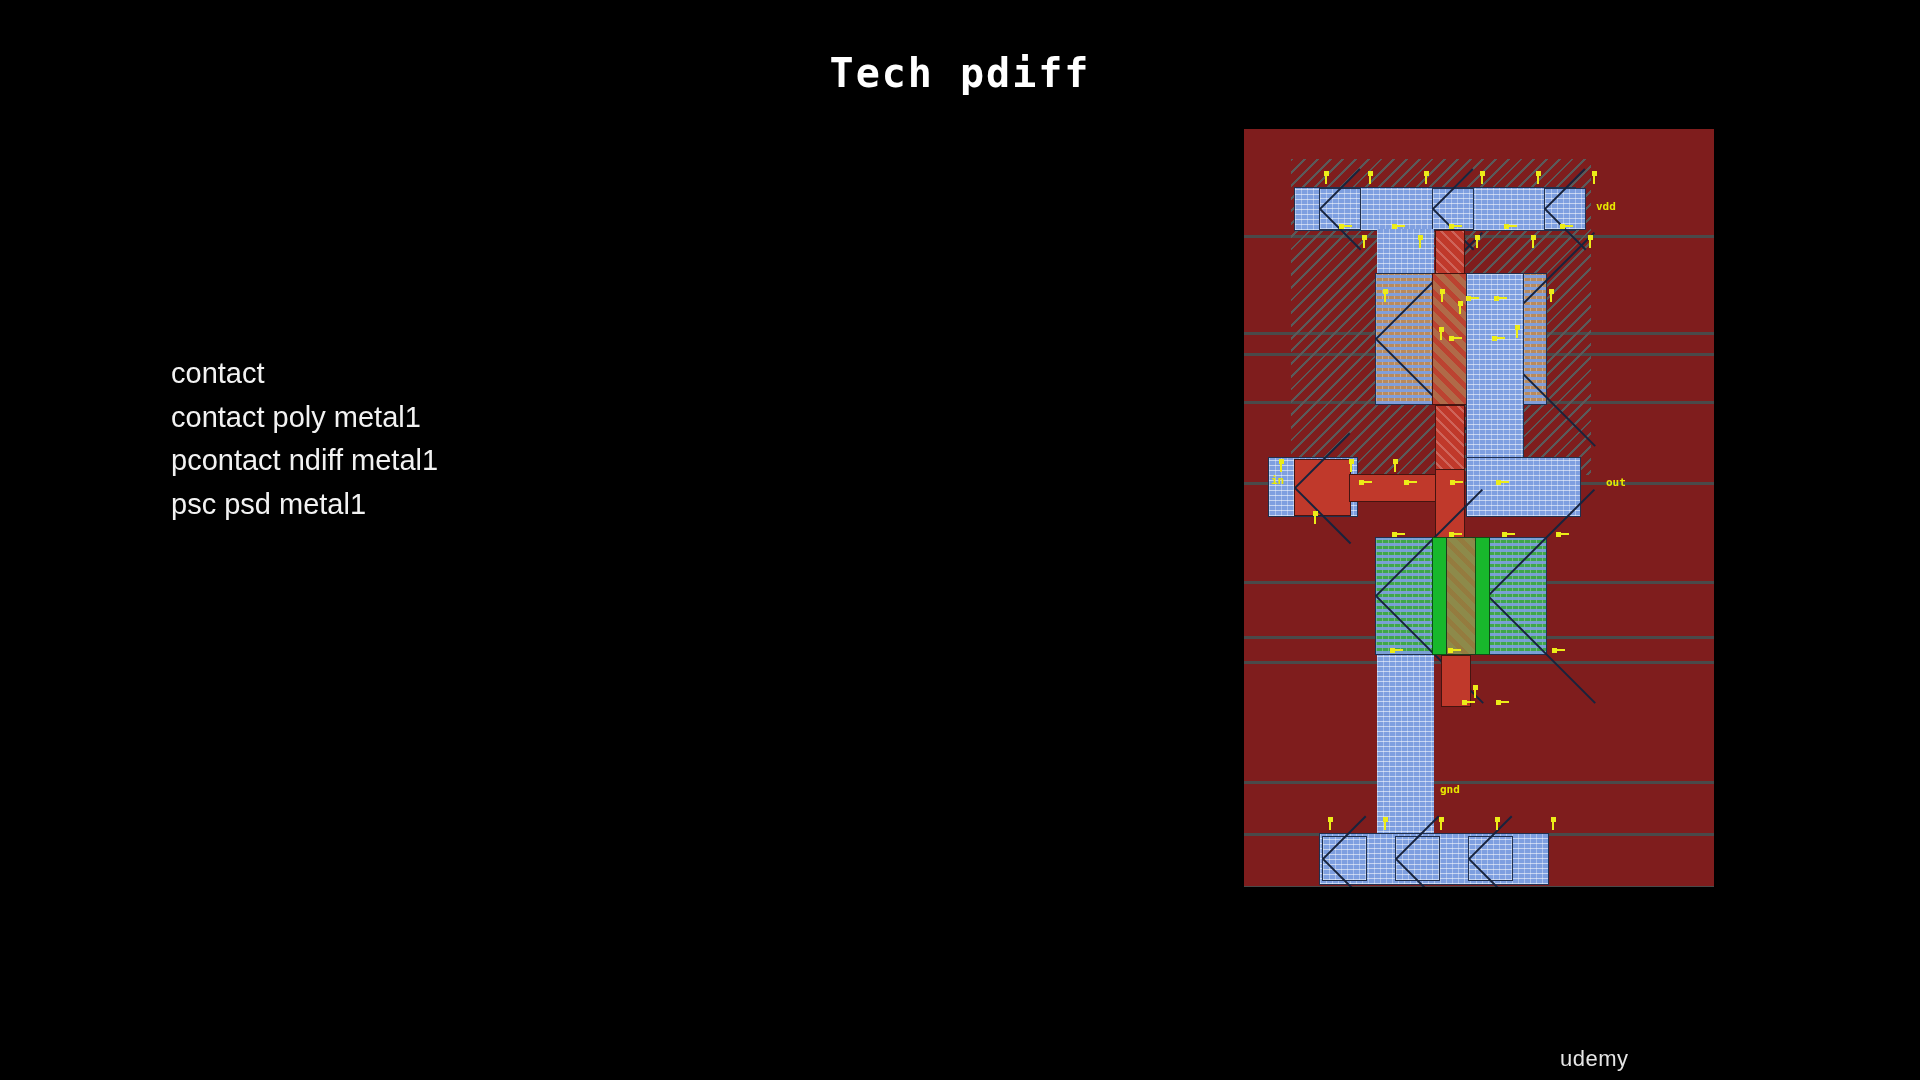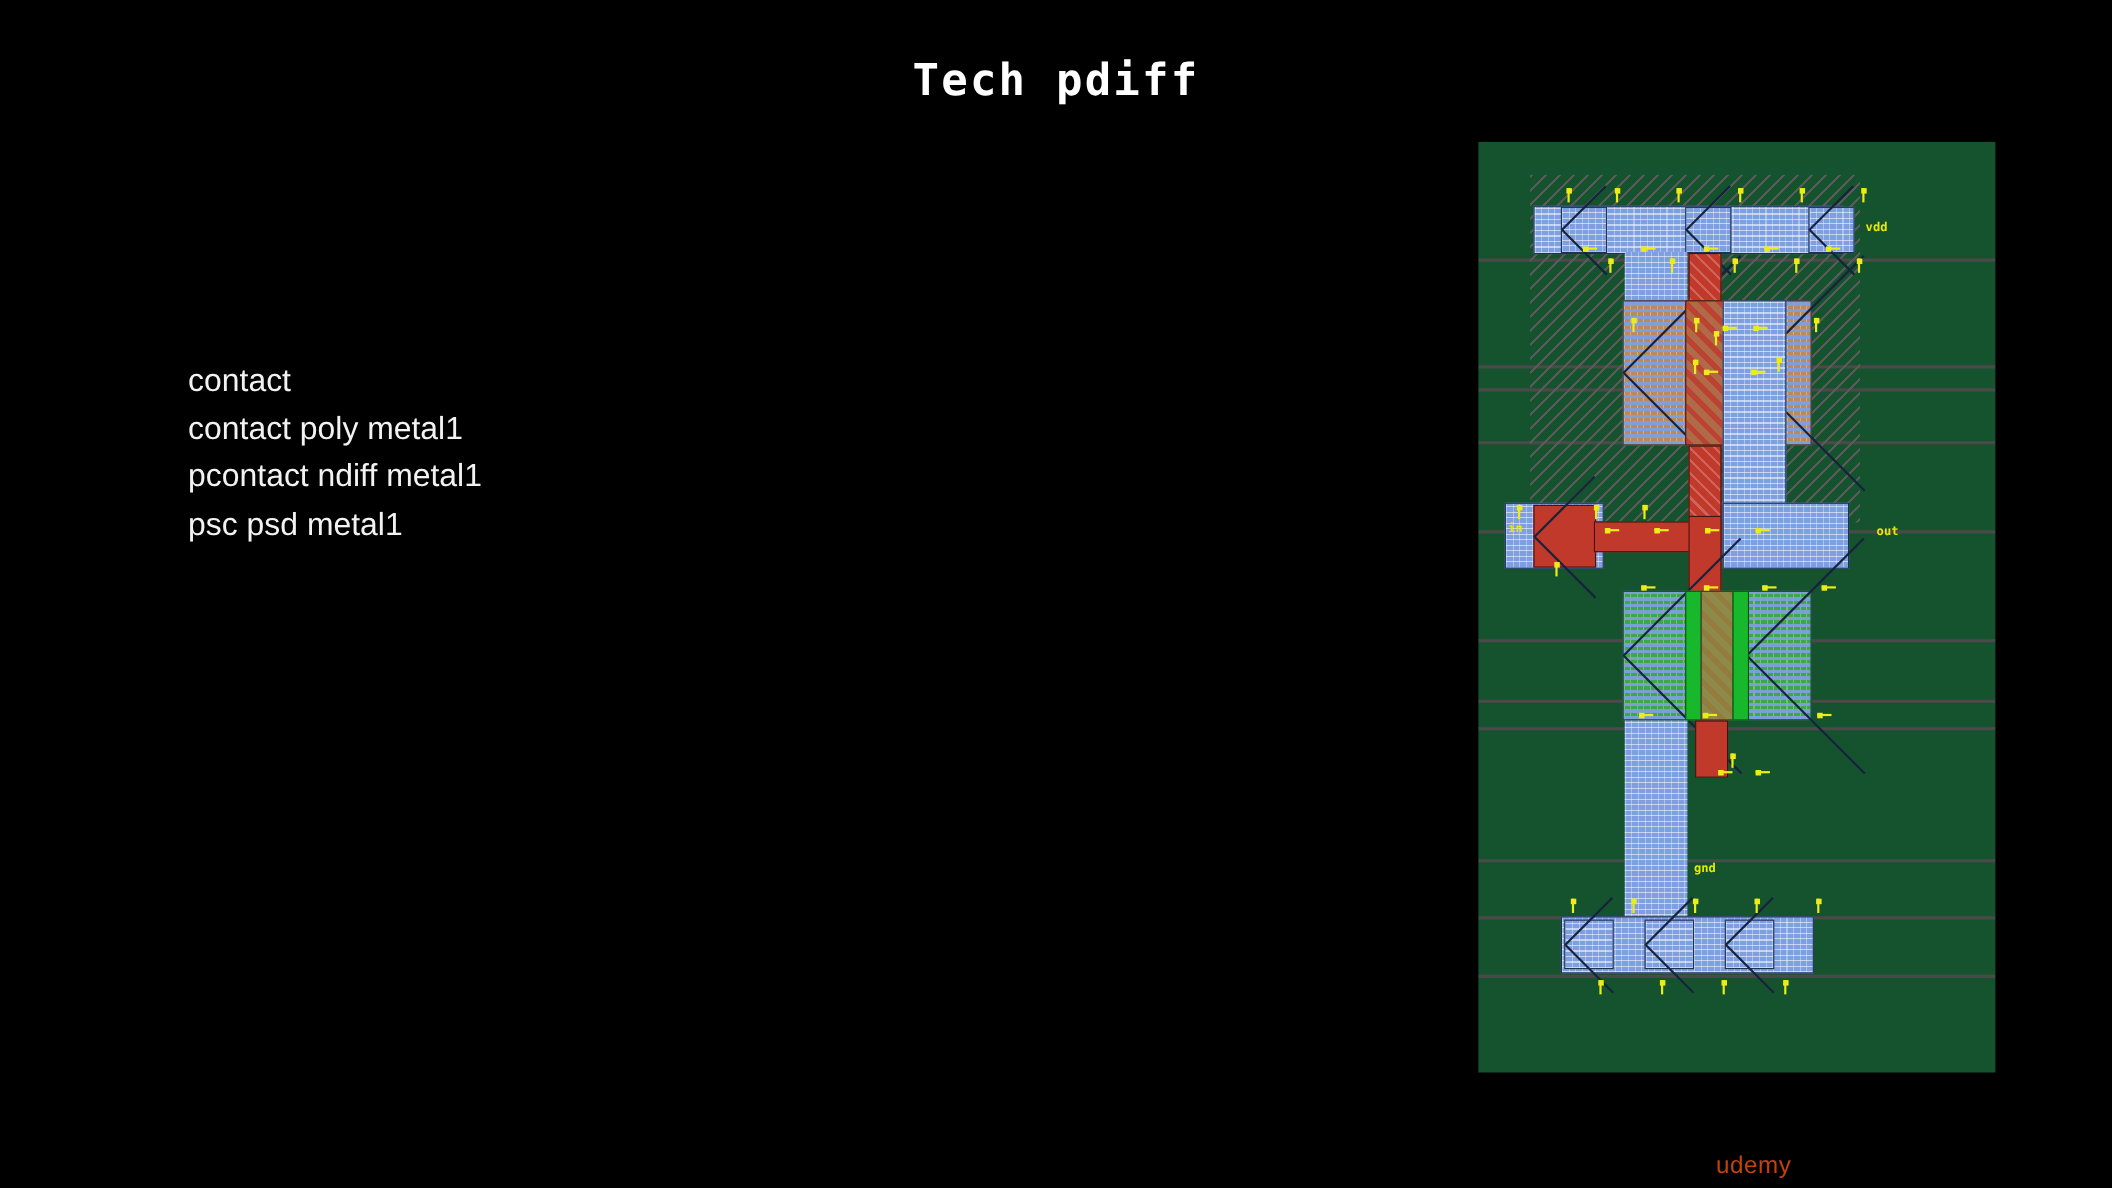--- a/index.html
+++ b/index.html
@@ -27,38 +27,38 @@
     font-weight: bold;
     font-size: 40px;
     letter-spacing: 2px;
     white-space: pre;
   }
 
   
   #techfile-listing {
     position: absolute;
     left: 171px;
-    top: 325px;
+    top: 352px;
     color: #f2f2f2;
     font-family: "Liberation Sans", sans-serif;
     font-size: 29px;
     line-height: 43.5px;
   }
   #techfile-listing .code-line {
     white-space: pre;
   }
 
   
   #layout-panel {
     position: absolute;
-    left: 1344px;
+    left: 1244px;
     top: 129px;
     width: 470px;
-    height: 846px;
-    background: #14532d;
+    height: 758px;
+    background: #7f1d1d;
     overflow: hidden;
   }
   .layer {
     position: absolute;
     box-sizing: border-box;
   }
 
   
   .hrule {
     position: absolute;
@@ -192,21 +192,21 @@
     background: #ecec18;
     left: -1.5px; top: 0;
   }
   .tick.h::after { left: 0; top: -1.5px; }
 
   
   #watermark {
     position: absolute;
     left: 1560px;
     top: 1046px;
-    color: #c2410c;
+    color: #e5e5e5;
     font-size: 22px;
     font-family: "Liberation Sans", sans-serif;
     letter-spacing: .5px;
   }
 </style>
 </head>
 <body>
 
 <div id="slide-title">Tech pdiff</div>
 

